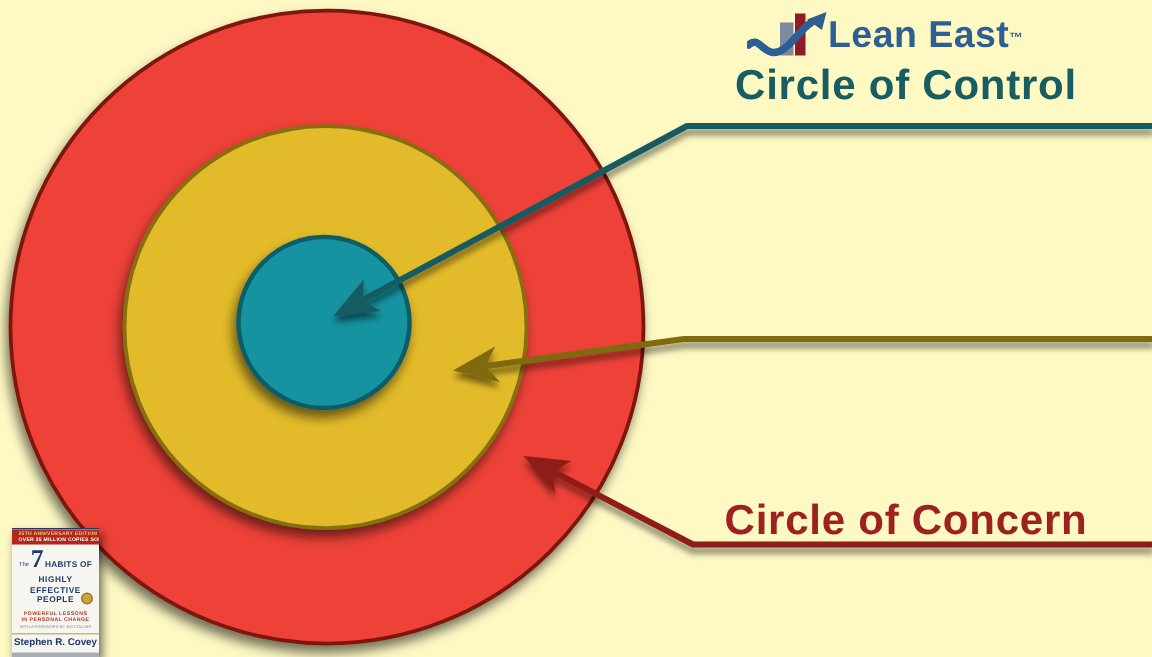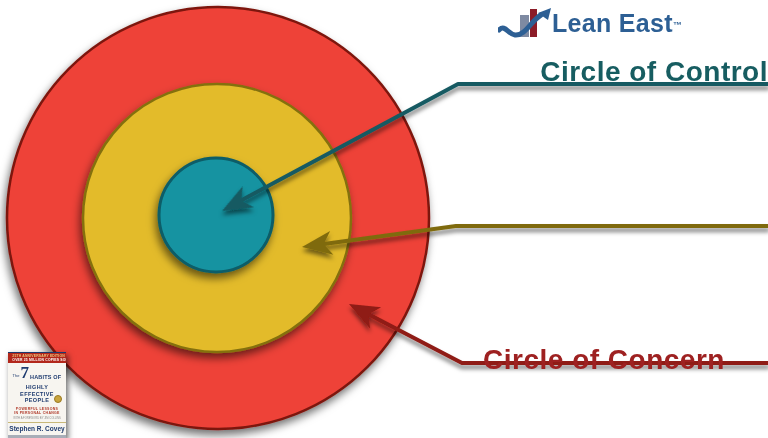--- a/index.html
+++ b/index.html
@@ -5,23 +5,23 @@
   html,body{margin:0;padding:0;background:#000;}
   .stage{
     position:relative;width:768px;height:438px;overflow:hidden;
     font-family:"Liberation Sans",sans-serif;
   }
   svg.diagram{position:absolute;left:0;top:0;}
   .label{
     position:absolute;left:440px;width:328px;text-align:center;
     font-weight:bold;font-size:28px;letter-spacing:0.5px;white-space:nowrap;
   }
-  .label-control{top:56px;text-align:right;}
+  .label-control{top:41px;}
   .label-influence{top:185px;}
-  .label-concern{top:344px;}
+  .label-concern{top:331px;}
   
   .logo{position:absolute;left:498px;top:6px;display:flex;align-items:center;}
   .logo-text{font-weight:bold;font-size:25px;letter-spacing:0.3px;line-height:34px;}
   .logo-tm{font-size:9px;font-weight:bold;vertical-align:top;position:relative;top:2px;}
   
   .book{
     position:absolute;left:8px;top:352px;width:58px;height:85px;
     background:#f7f5f0;overflow:hidden;border-top:1px solid #1d3a6e;
     box-shadow:2px 3px 6px rgba(0,0,0,0.6);
   }
@@ -39,21 +39,21 @@
   .tagline{margin-top:3px;text-align:center;color:#b03a2a;font-weight:bold;
            font-size:3.5px;line-height:4px;letter-spacing:0.3px;}
   .foreword{margin-top:2px;text-align:center;color:#8a8a8a;font-size:3px;line-height:3.5px;transform:scale(0.9);}
   .author{margin-top:2px;text-align:center;font-weight:bold;font-size:6.5px;
           padding-top:2px;border-top:1px solid #c8b878;}
   .book-bottom{position:absolute;bottom:0;left:0;right:0;height:3px;background:#a8aeb8;}
 </style>
 </head>
 <body>
 
-<div class="stage" style="background-color: #ffffff;">
+<div class="stage" style="background-color: #fef9c3;">
 
   <svg class="diagram" width="768" height="438" viewBox="0 0 768 438">
     <defs>
       <filter id="circShadow" x="-20%" y="-20%" width="140%" height="140%">
         <feDropShadow dx="-2" dy="5" stdDeviation="4" flood-color="#000" flood-opacity="0.55"></feDropShadow>
       </filter>
       <filter id="arrowShadow" x="-30%" y="-30%" width="160%" height="160%">
         <feDropShadow dx="0" dy="4" stdDeviation="2" flood-color="#000" flood-opacity="0.5"></feDropShadow>
       </filter>
     </defs>

